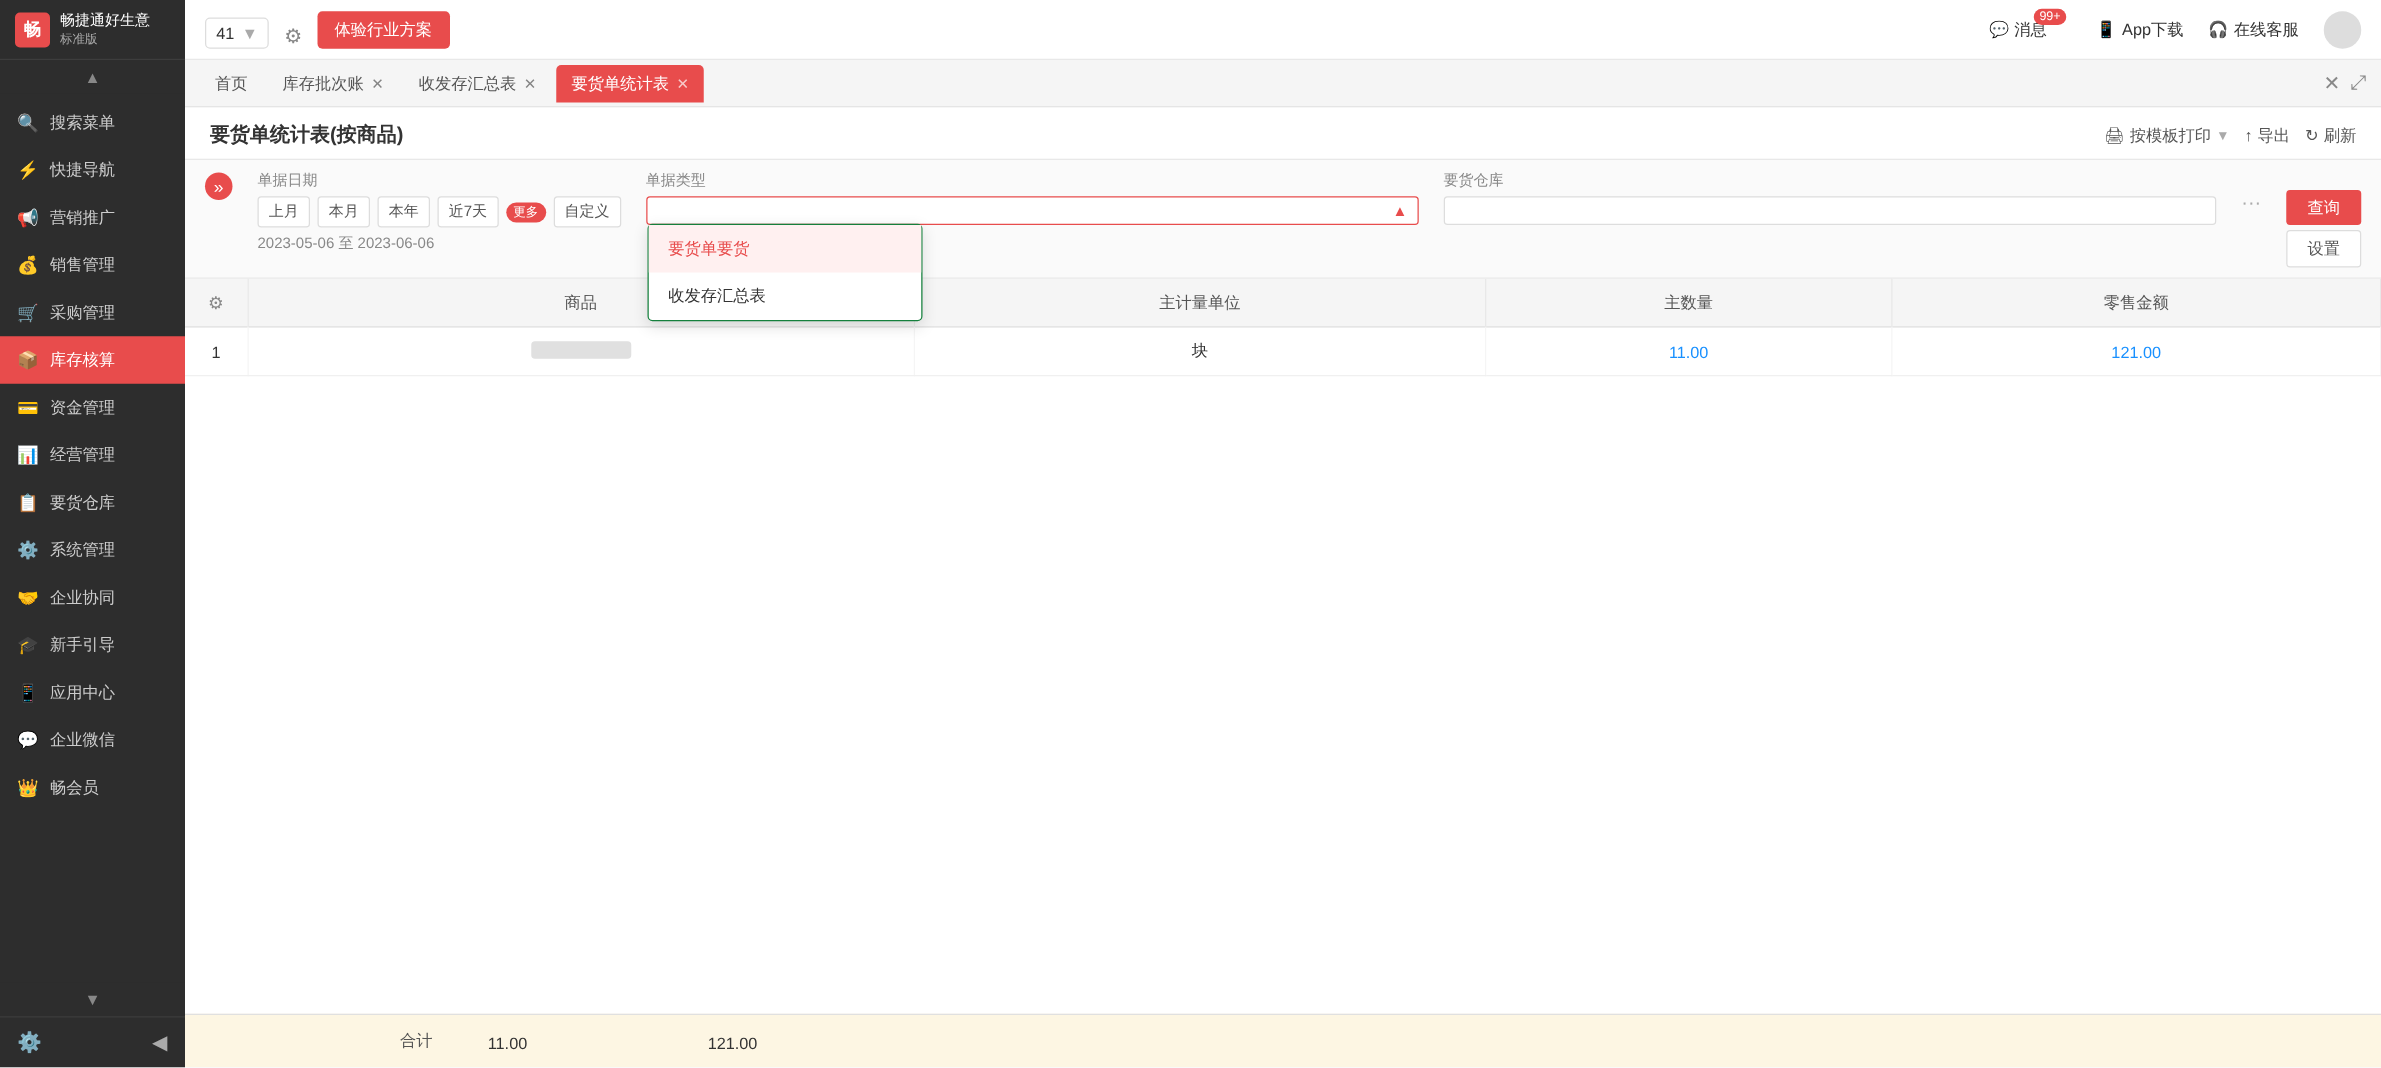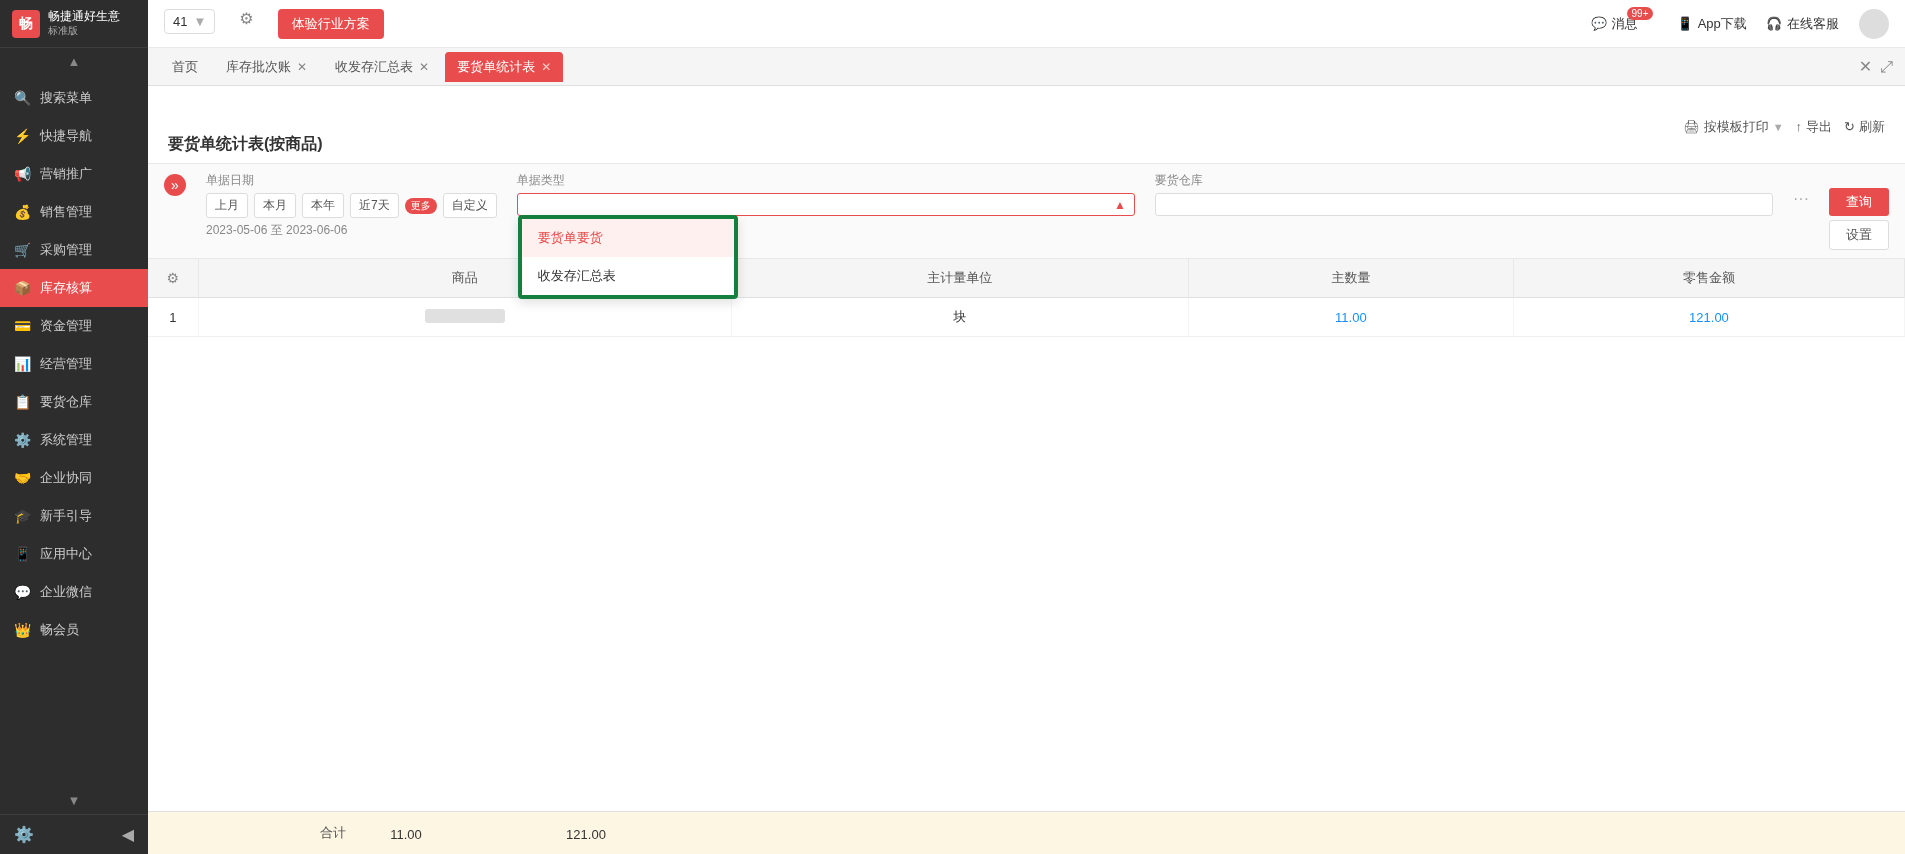--- a/index.html
+++ b/index.html
@@ -105,22 +105,22 @@
       align-items: center;
       justify-content: space-between;
       background: #fff;
       border-bottom: 1px solid #e8e8e8;
       padding: 0 16px;
       height: 48px;
       flex-shrink: 0;
     }
     .topbar-left {
       display: flex;
-      align-items: flex-start;
-      gap: 24px;
+      align-items: flex-end;
+      gap: 12px;
     }
     .topbar-tabs-select {
       display: flex;
       align-items: center;
       gap: 6px;
       border: 1px solid #ddd;
       border-radius: 4px;
       padding: 4px 8px;
       font-size: 13px;
       color: #333;
@@ -215,21 +215,20 @@
       display: flex;
       align-items: center;
       justify-content: space-between;
       padding: 12px 20px 8px;
       flex-shrink: 0;
     }
     .page-title {
       font-size: 16px;
       font-weight: bold;
       color: #333;
-      margin-top: 36px;
     }
     .titlebar-actions {
       display: flex;
       align-items: center;
       gap: 12px;
     }
     .action-link {
       display: flex;
       align-items: center;
       gap: 4px;
@@ -375,21 +374,21 @@
       font-size: 13px;
       cursor: pointer;
     }
 
     
     .dropdown-overlay {
       position: absolute;
       top: 100%;
       left: 0;
       background: #fff;
-      border: 4px solid #15803d;
+      border: 1px solid #15803d;
       border-radius: 4px;
       box-shadow: 0 4px 12px rgba(0,0,0,0.12);
       min-width: 220px;
       z-index: 1000;
     }
     .dropdown-item {
       padding: 10px 16px;
       font-size: 13px;
       color: #333;
       cursor: pointer;

